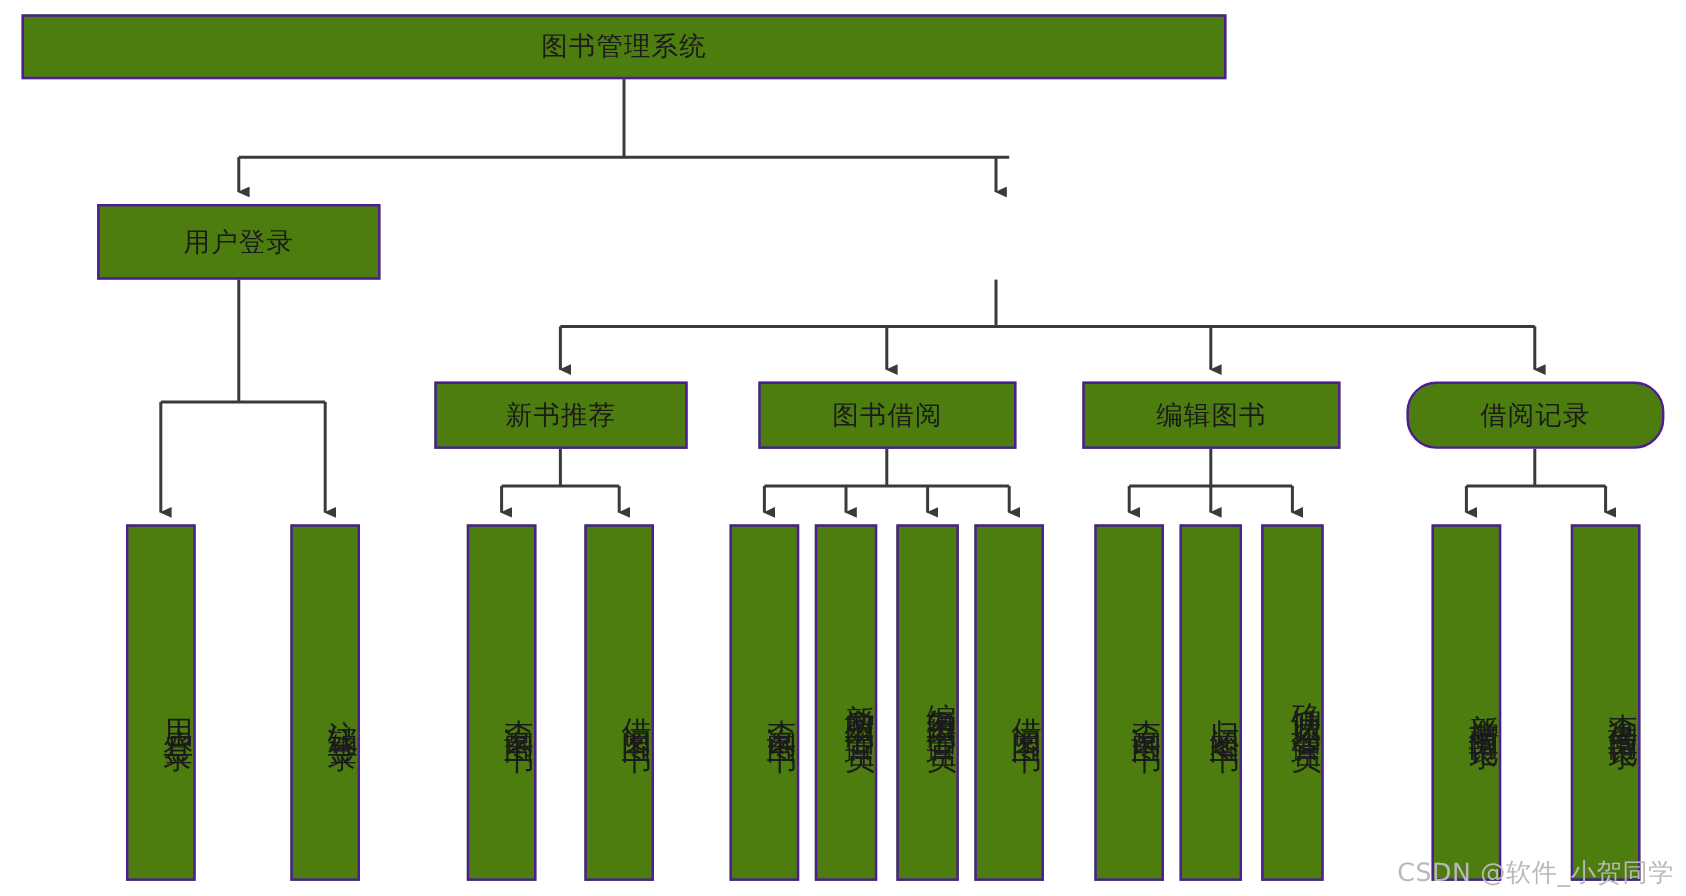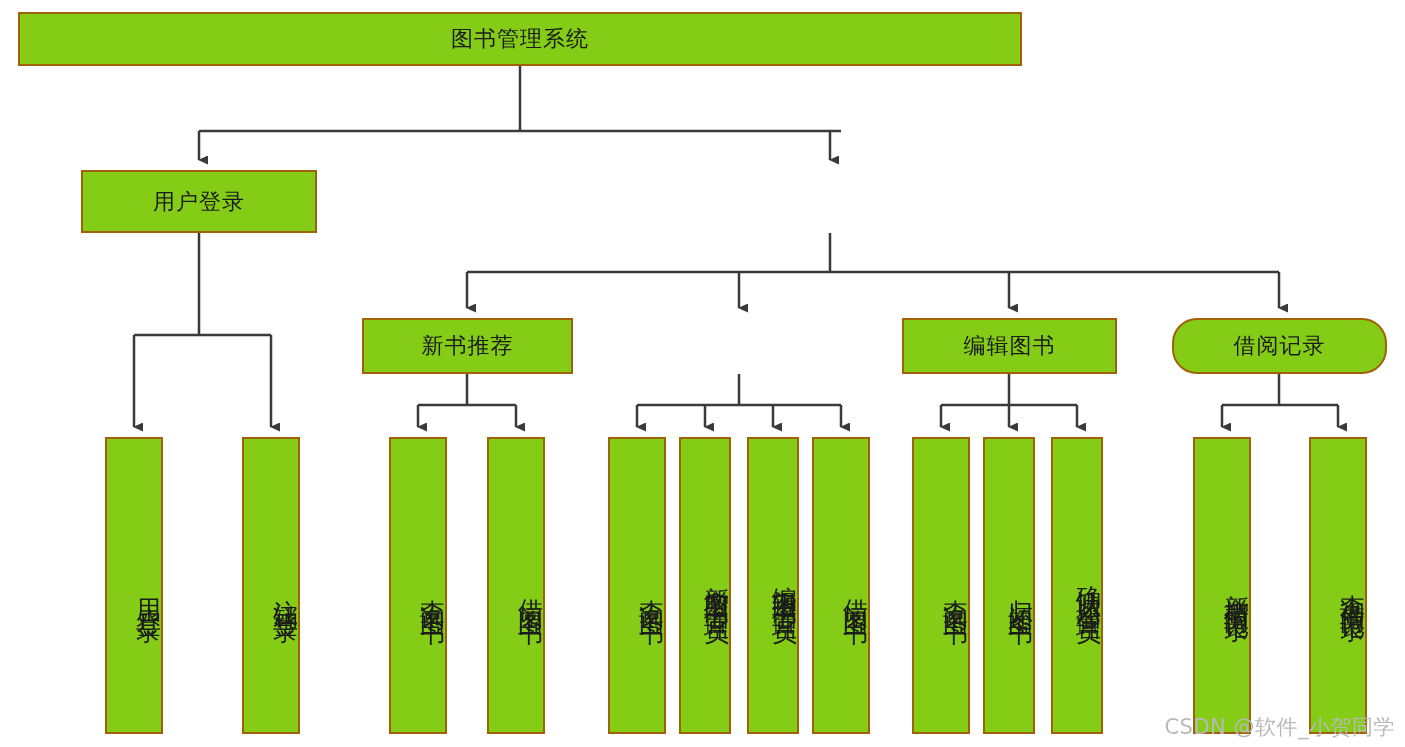--- a/index.html
+++ b/index.html
@@ -10,22 +10,22 @@
     font-family:"DejaVu Sans","Liberation Sans",sans-serif;
     overflow:hidden;
     position:relative;
   }
   #diagram{
     position:absolute;left:0;top:0;width:1405px;height:747px;
   }
   .node{
     position:absolute;
     box-sizing:border-box;
-    background:#84cc16;
-    border:2px solid #a16207;
+    background:#4d7c0f;
+    border:2px solid #4c1d95;
     display:flex;
     align-items:center;
     justify-content:center;
     color:#1b1b1b;
   }
   .node.horiz{
     font-size:22px;
     letter-spacing:1px;
   }
   .node.vert{
@@ -119,20 +119,23 @@
     <span>图书管理系统</span>
   </div>
 
   <div class="node horiz" style="left:81px;top:170px;width:236px;height:63px;">
     <span>用户登录</span>
   </div>
 
   <div class="node horiz" style="left:362px;top:318px;width:211px;height:56px;">
     <span>新书推荐</span>
   </div>
+  <div class="node horiz" style="left:632px;top:318px;width:215px;height:56px;">
+    <span>图书借阅</span>
+  </div>
   <div class="node horiz" style="left:902px;top:318px;width:215px;height:56px;">
     <span>编辑图书</span>
   </div>
   <div class="node horiz" style="left:1172px;top:318px;width:215px;height:56px;border-radius:25px;">
     <span>借阅记录</span>
   </div>
 
   <div class="node vert" style="left:105px;top:437px;width:58px;height:297px;">
     <span class="vtxt">用户登录</span>
   </div>

